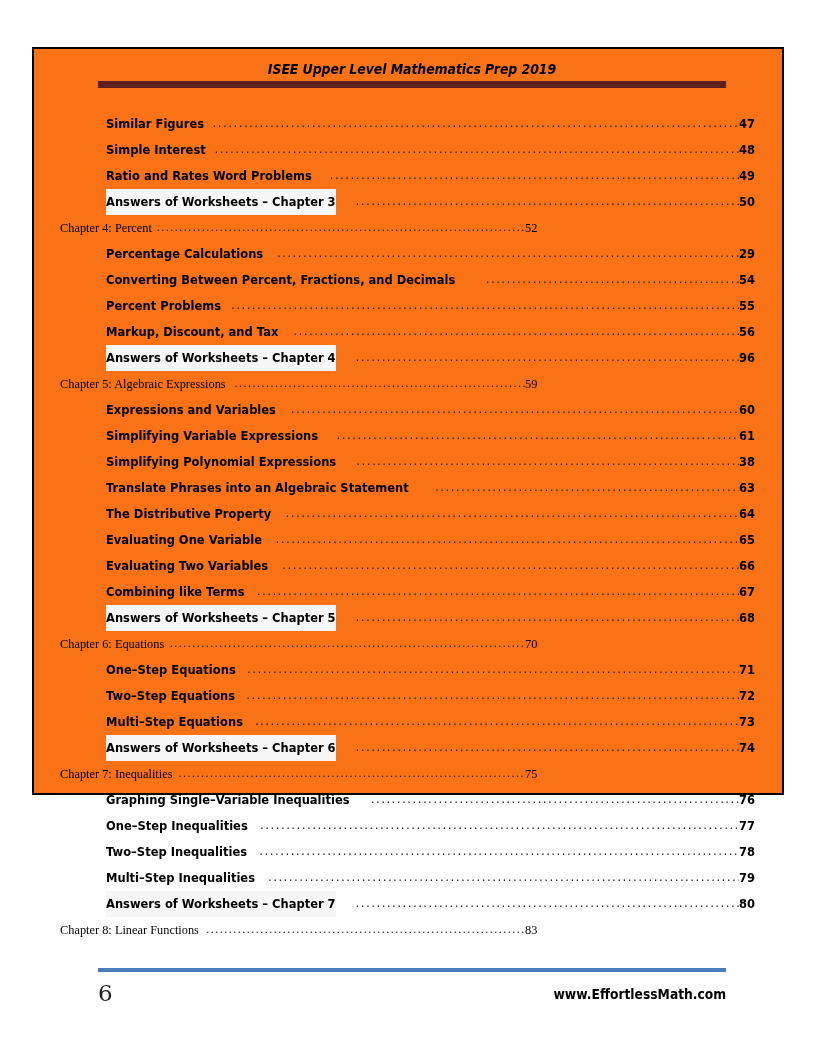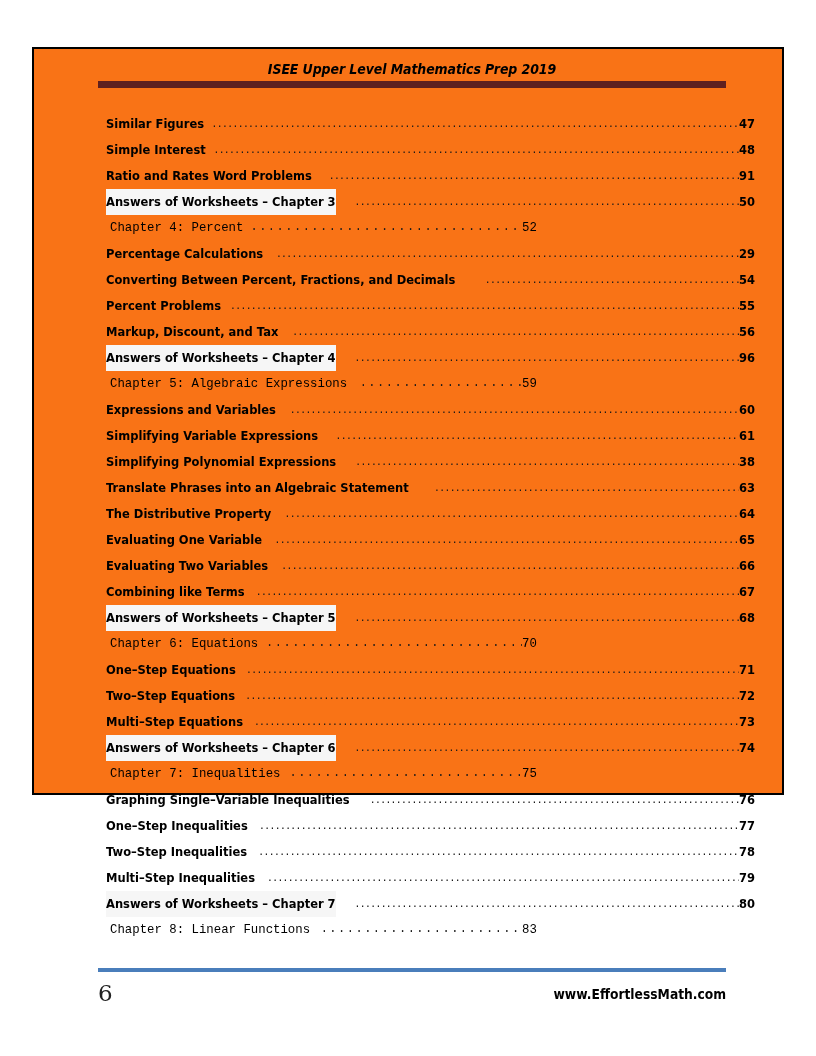--- a/index.html
+++ b/index.html
@@ -69,25 +69,25 @@
     position: relative;
     height: 26px;
     line-height: 26px;
     white-space: nowrap;
     color: #000000;
     overflow: hidden;
   }
 
   
   .toc-row.chapter {
-    padding-left: 76px;
+    padding-left: 26px;
     padding-right: 248px;
     font-weight: normal;
     font-size: 13px;
-    font-family: Liberation Mono, monospace;
+    font-family: Liberation Serif, serif;
   }
   .toc-row.chapter .title,
   .toc-row.chapter .pg {
     transform: scaleX(0.95);
     transform-origin: left center;
     display: inline-block;
   }
 
   
   .toc-row.section {
@@ -197,21 +197,21 @@
         <div class="toc-line">
           <span class="title">Simple Interest</span>
           <span class="leader">.......................................................................................................................................................................................................</span>
           <span class="pg">48</span>
         </div>
       </div>
       <div class="toc-row section">
         <div class="toc-line">
           <span class="title">Ratio and Rates Word Problems</span>
           <span class="leader">.......................................................................................................................................................................................................</span>
-          <span class="pg">91</span>
+          <span class="pg">49</span>
         </div>
       </div>
       <div class="toc-row section shaded">
         <div class="toc-line">
           <span class="title">Answers of Worksheets – Chapter 3</span>
           <span class="leader">.......................................................................................................................................................................................................</span>
           <span class="pg">50</span>
         </div>
       </div>
       <div class="toc-row chapter">

